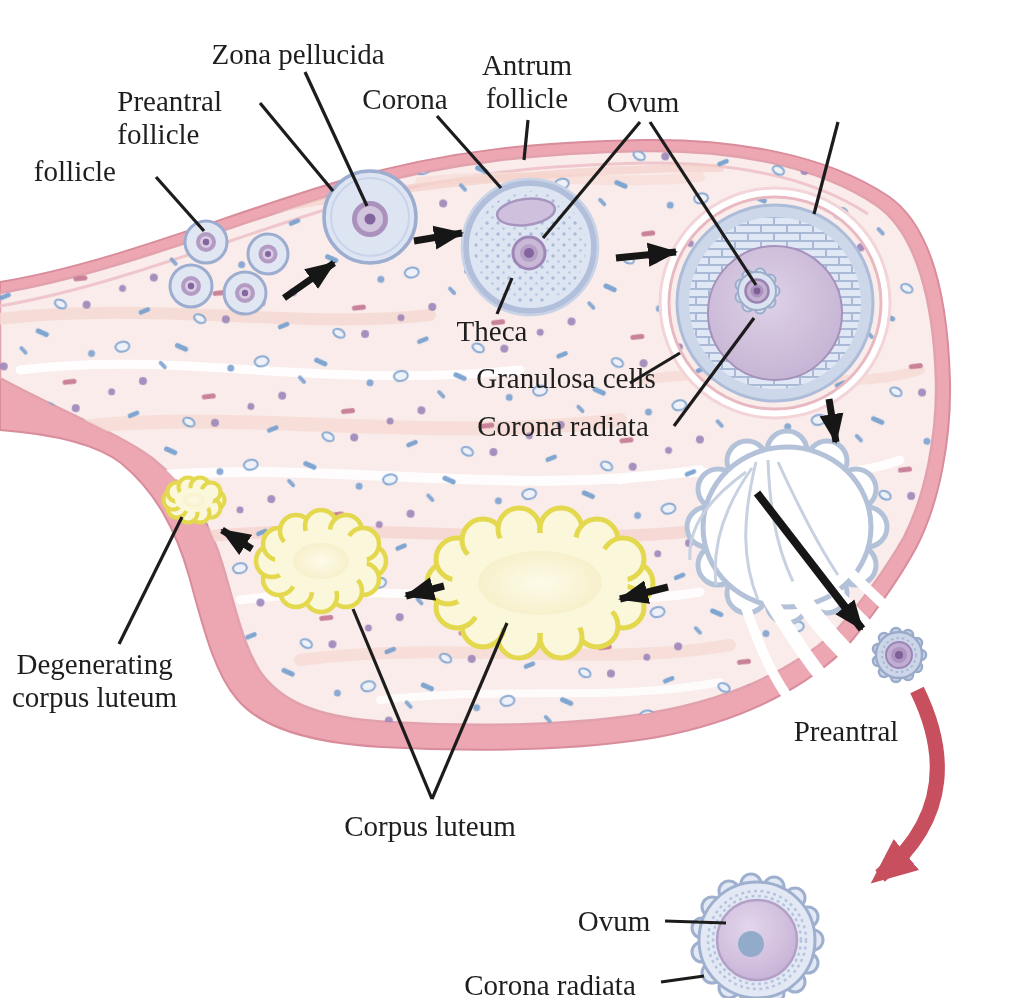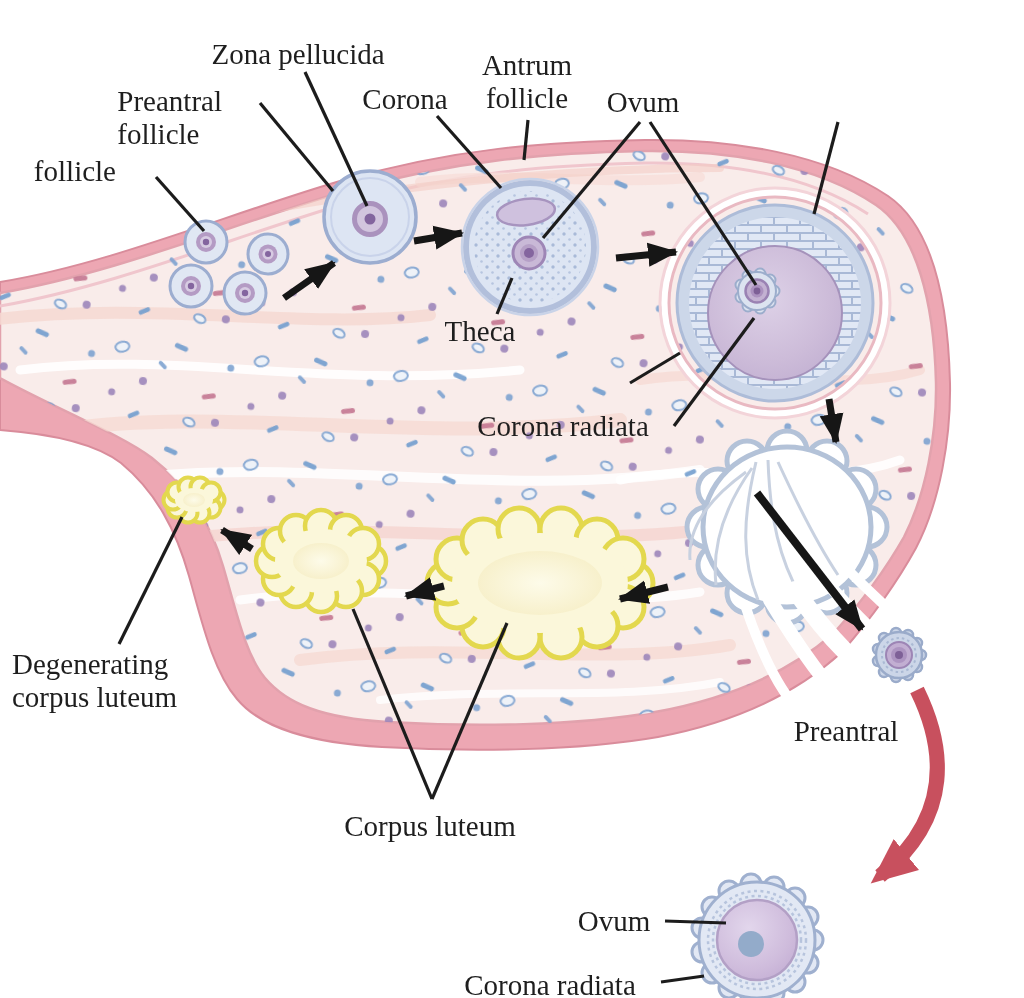--- a/index.html
+++ b/index.html
@@ -1,20 +1,20 @@
 <!DOCTYPE html>
 <html><head>
 <meta charset="utf-8">
 <style>
   html,body{margin:0;padding:0;background:#fff;}
   #stage{position:relative;width:988px;height:998px;background:#ffffff;overflow:hidden;
          font-family:Liberation Serif, serif;}
   #art{position:absolute;left:0;top:0;}
   .lbl{position:absolute;color:#1e1e1e;font-size:29px;line-height:33px;white-space:nowrap;
-       letter-spacing:0px;}
+       letter-spacing:0px;text-align:center;}
   .lbl.center{transform:translateX(-50%);text-align:center;}
   .lbl.rightal{text-align:left;}
   .lbl span{display:block;}
 </style>
 </head>
 <body>
 
 <div id="stage">
 
 <svg id="art" width="1024" height="998" viewBox="0 0 1024 998">
@@ -361,22 +361,25 @@
 <div class="lbl center" style="left:405px;top:83px">
       <span>Corona</span>
     </div>
 <div class="lbl center" style="left:527px;top:49px">
   <span>Antrum</span>
       <span>follicle</span>
 </div>
 <div class="lbl center" style="left:643px;top:86px">
       <span>Ovum</span>
     </div>
-<div class="lbl center" style="left:480px;top:315px">
+<div class="lbl center" style="left:492px;top:315px">
       <span>Theca</span>
+    </div>
+<div class="lbl center" style="left:566px;top:362px">
+      <span>Granulosa cells</span>
     </div>
 <div class="lbl center" style="left:563px;top:410px">
       <span>Corona radiata</span>
     </div>
 <div class="lbl" style="left:12px;top:648px">
   <span>Degenerating</span>
       <span>corpus luteum</span>
 </div>
 <div class="lbl center" style="left:430px;top:810px">
       <span>Corpus luteum</span>

